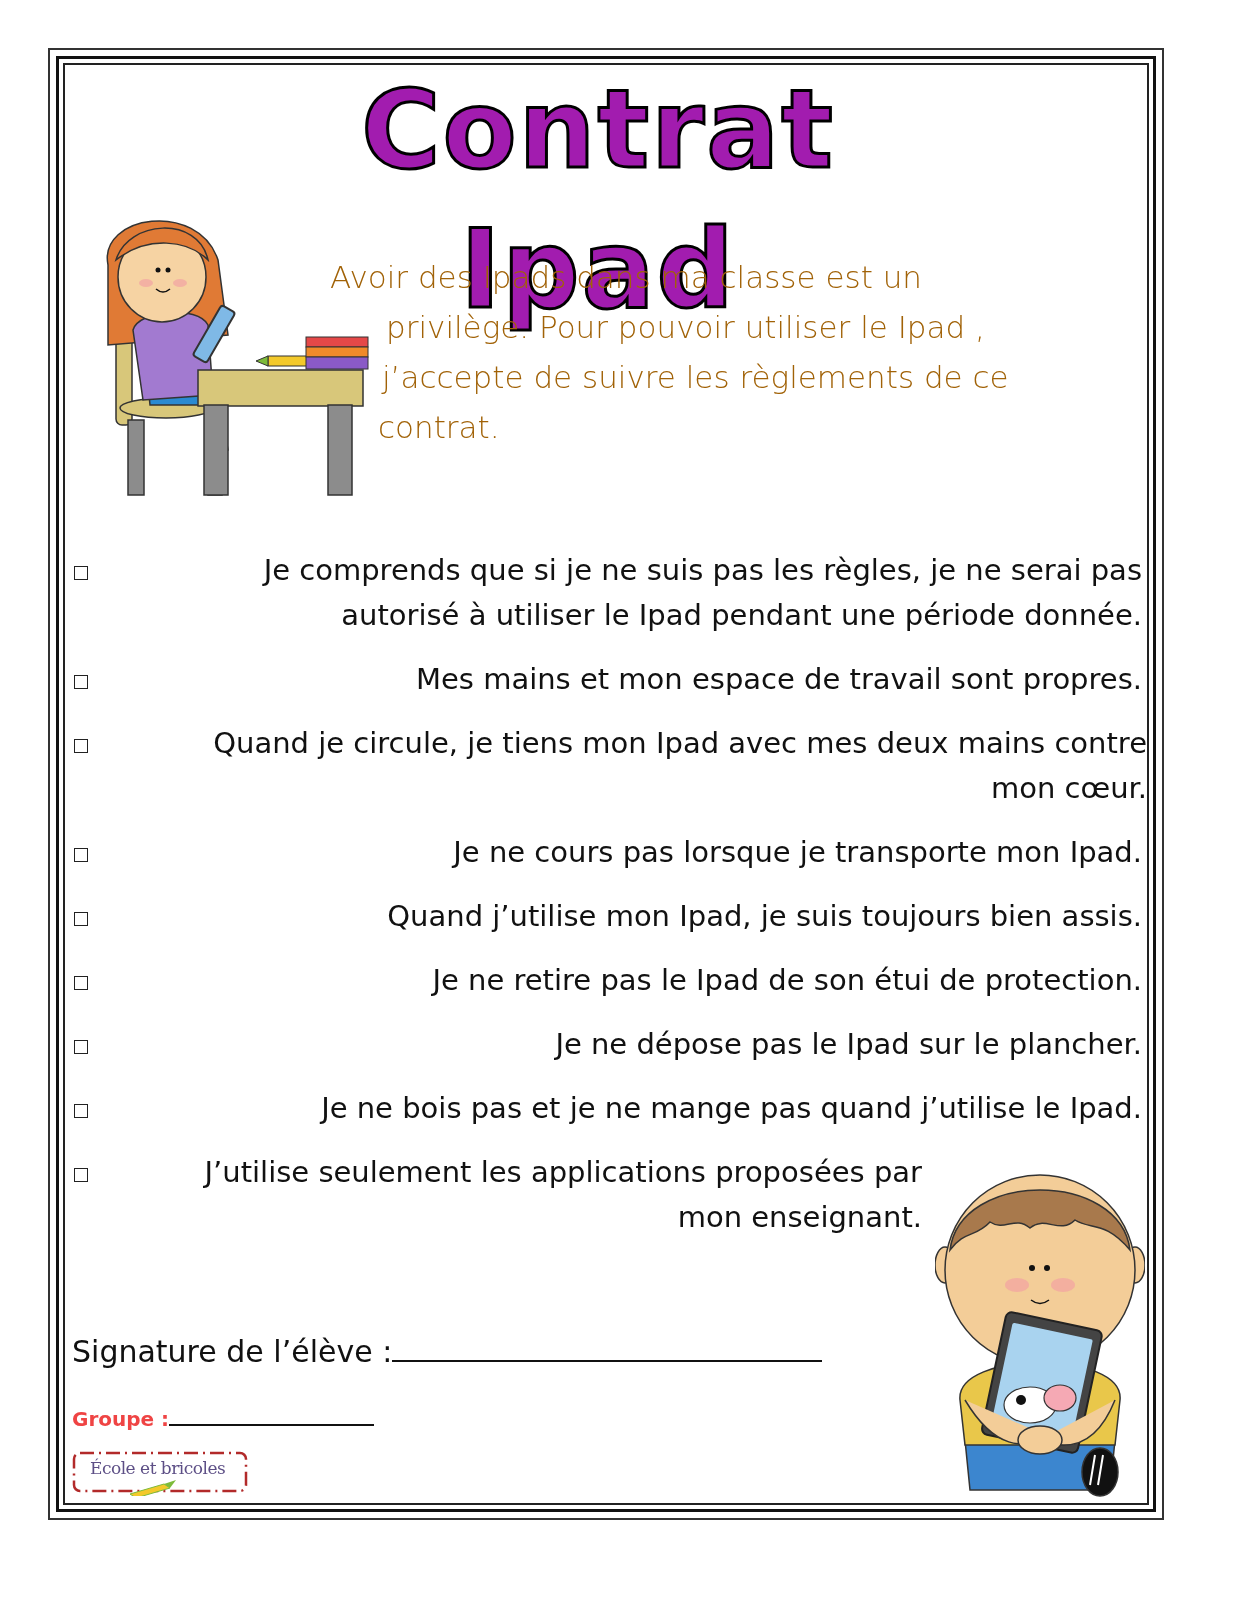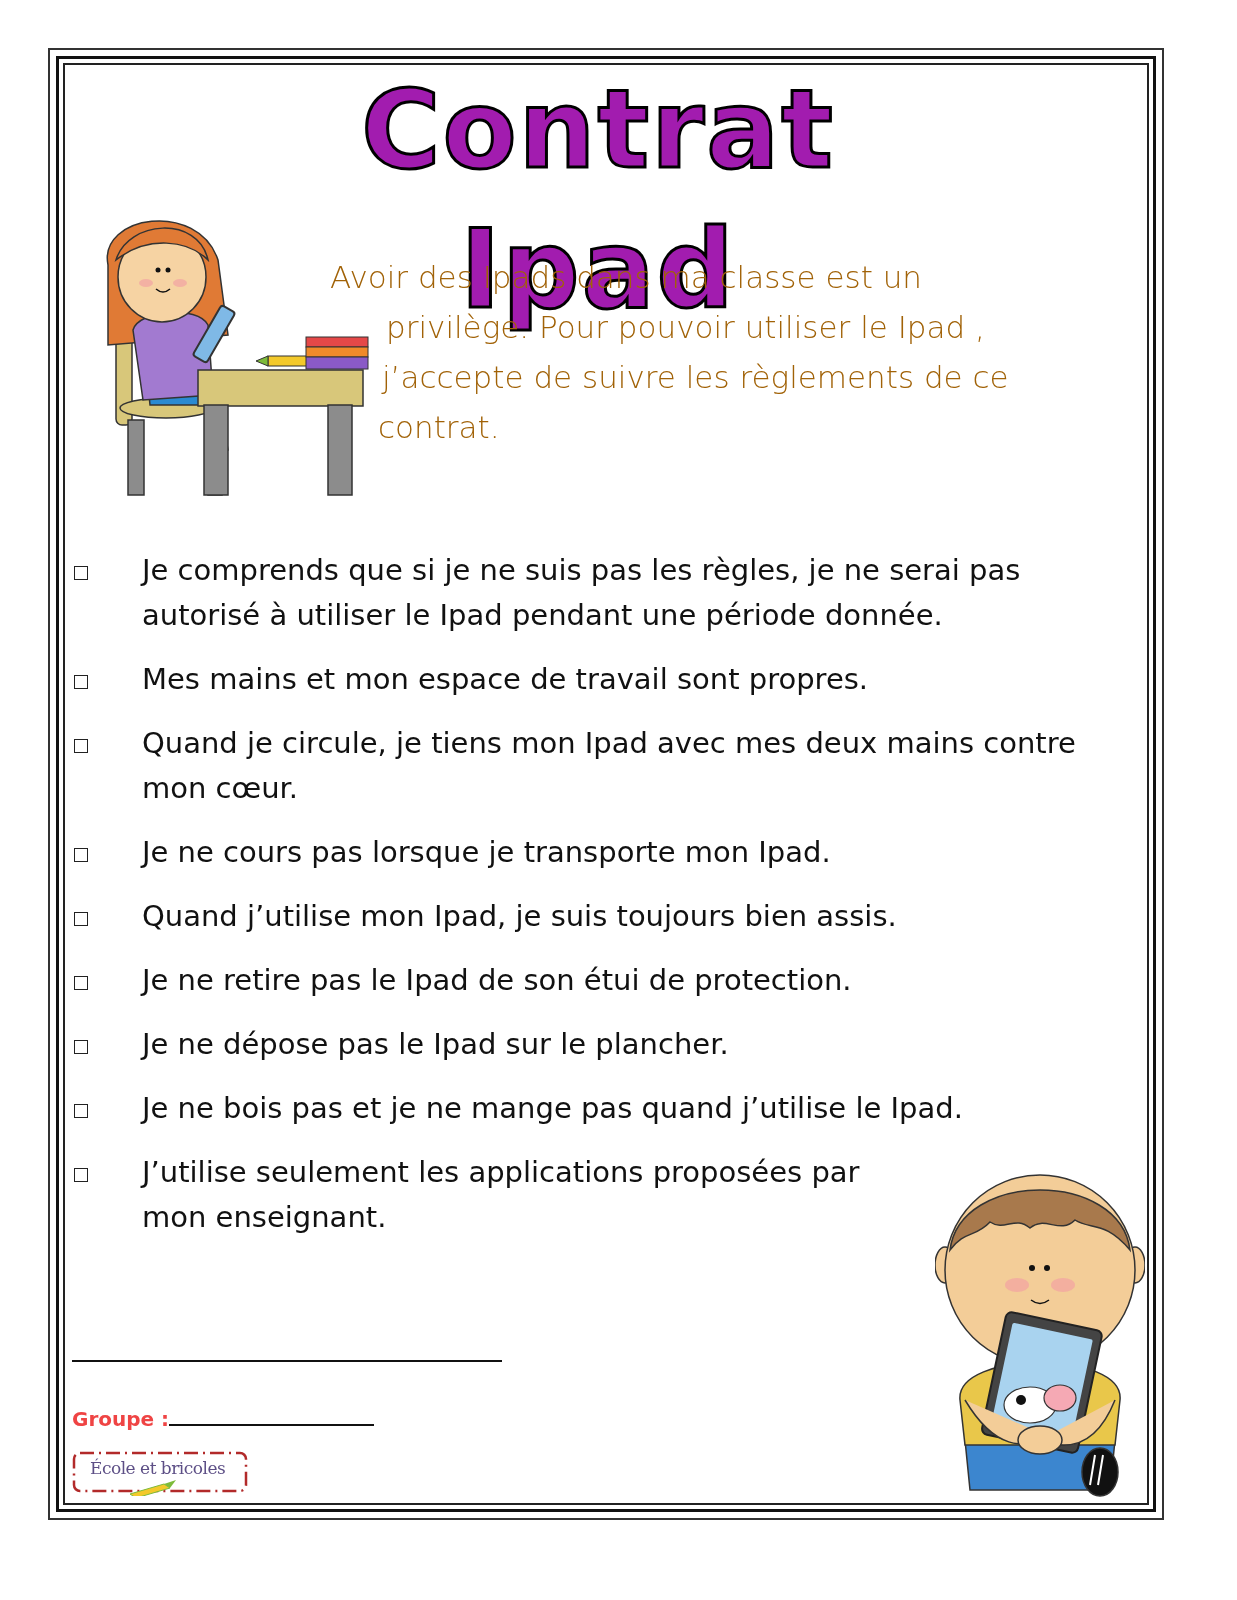--- a/index.html
+++ b/index.html
@@ -16,21 +16,21 @@
            letter-spacing: 2px; line-height: 140px; color: #a21caf;
            -webkit-text-stroke: 3px #000; }
   .girl { position: absolute; left: 88px; top: 205px; width: 290px; height: 295px; }
   .intro { position: absolute; left: 330px; top: 252px; width: 800px; font-size: 31px;
            line-height: 50px; color: #a16207; font-weight: 300; }
   .intro .l1 { display: block; padding-left: 0; }
   .intro .l2 { display: block; padding-left: 56px; }
   .intro .l3 { display: block; padding-left: 52px; }
   .intro .l4 { display: block; padding-left: 48px; }
   .rules { position: absolute; left: 72px; top: 548px; width: 1075px; list-style: none;
-           margin: 0; padding: 0; }
+           margin: 0; padding: 0; text-align: right; }
   .rule { position: relative; display: flex; align-items: flex-start; margin-bottom: 19px; }
   .checkbox { width: 14px; height: 14px; border: 1.5px solid #222; box-sizing: border-box;
               margin-top: 18px; margin-left: 2px; flex-shrink: 0; cursor: pointer; }
   .rule-text { margin-left: 54px; font-size: 29px; line-height: 45px; color: #111; width: 1000px; }
   .rule.narrow .rule-text { width: 780px; }
   .sig { position: absolute; left: 72px; top: 1326px; font-size: 30px; line-height: 46px; color: #111; }
   .sig .line { display: inline-block; width: 430px; border-bottom: 2px solid #111; height: 34px; vertical-align: baseline; }
   .group { position: absolute; left: 72px; top: 1390px; font-size: 20px; line-height: 46px; color: #ef4444; font-weight: bold; }
   .group .line { display: inline-block; width: 205px; border-bottom: 2px solid #111; height: 34px; vertical-align: baseline; }
   .logo { position: absolute; left: 72px; top: 1450px; width: 178px; height: 46px; }
@@ -125,21 +125,21 @@
     <span class="checkbox"></span>
     <span class="rule-text">Je ne bois pas et je ne mange pas quand j’utilise le Ipad.</span>
   </li>
   <li class="rule narrow">
     <span class="checkbox"></span>
     <span class="rule-text">J’utilise seulement les applications proposées par mon enseignant.</span>
   </li>
 </ul>
 
 <div class="sig">
-  <span class="line"></span>
+  <span>Signature de l’élève :</span><span class="line"></span>
 </div>
 
 <div class="group">
   <span>Groupe :</span><span class="line"></span>
 </div>
 
 <div class="logo">
   <svg width="178" height="46" viewBox="0 0 178 46" style="position:absolute;left:0;top:0">
     <rect x="2" y="3" width="172" height="38" rx="6" fill="none" stroke="#b22a2a" stroke-width="2.5" stroke-dasharray="14 5 2 5"></rect>
     <polygon points="58,44 92,34 98,38 64,48" fill="#f3c92b" stroke="#7dbb3a" stroke-width="1"></polygon>

